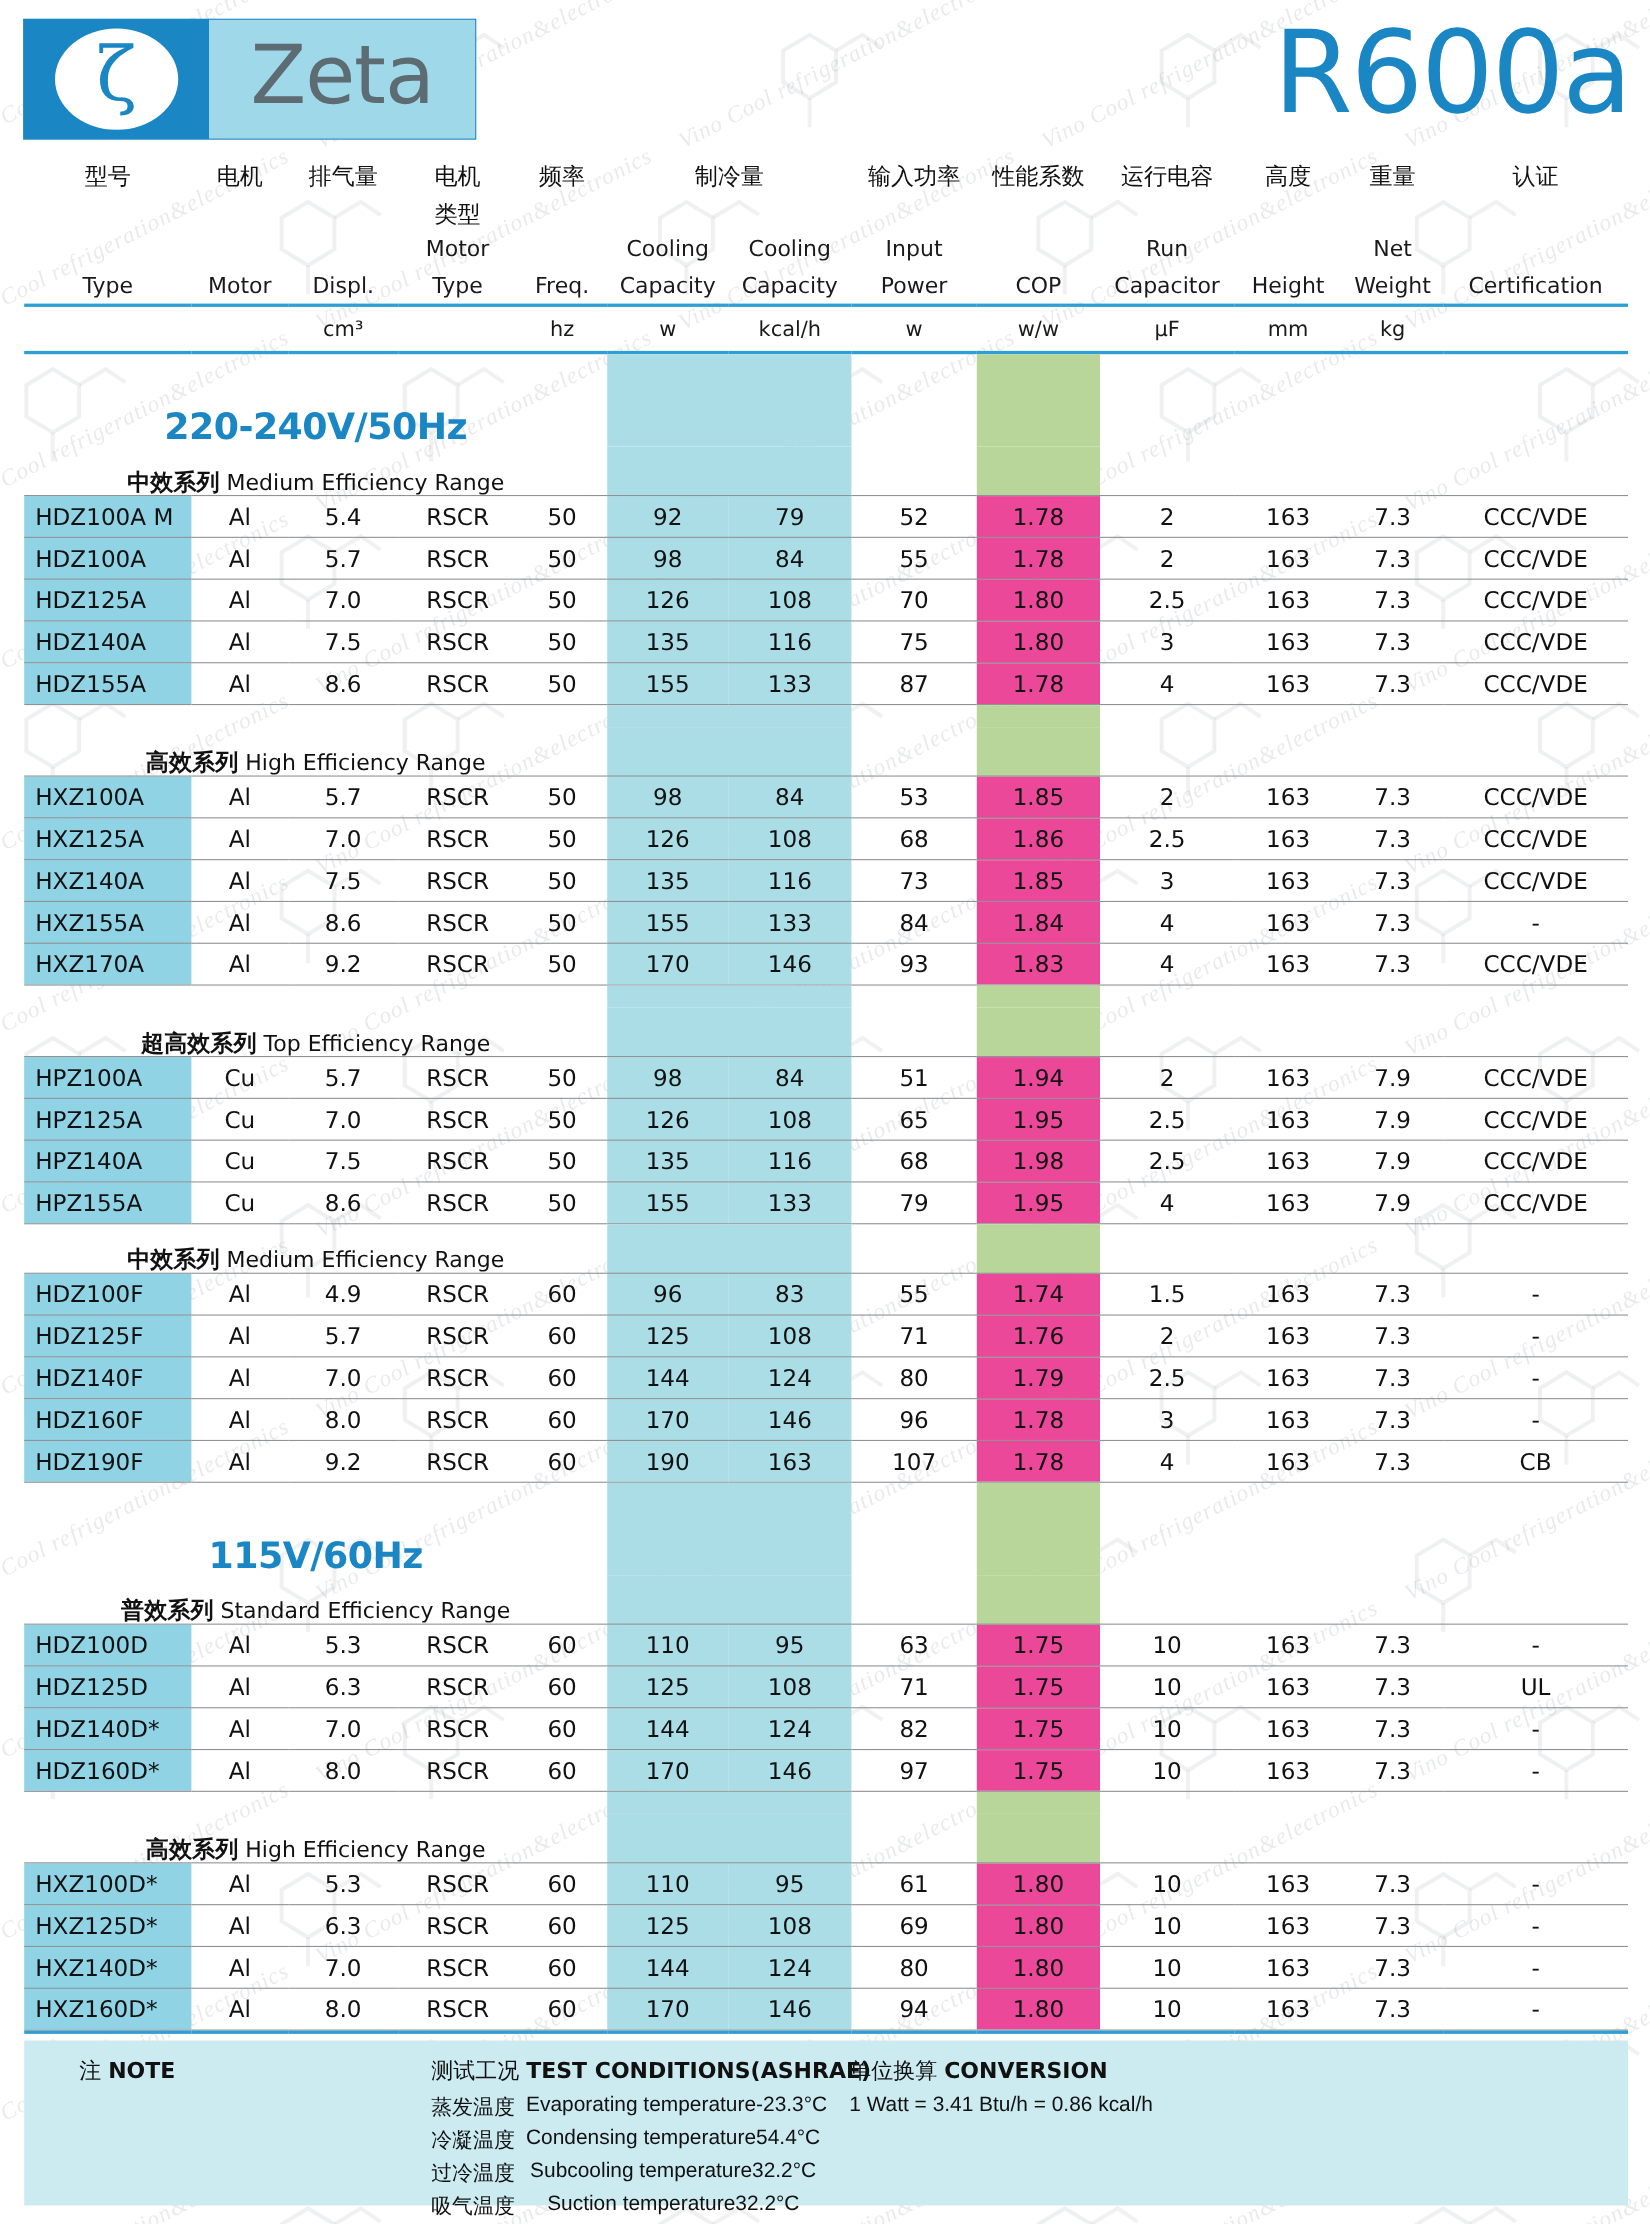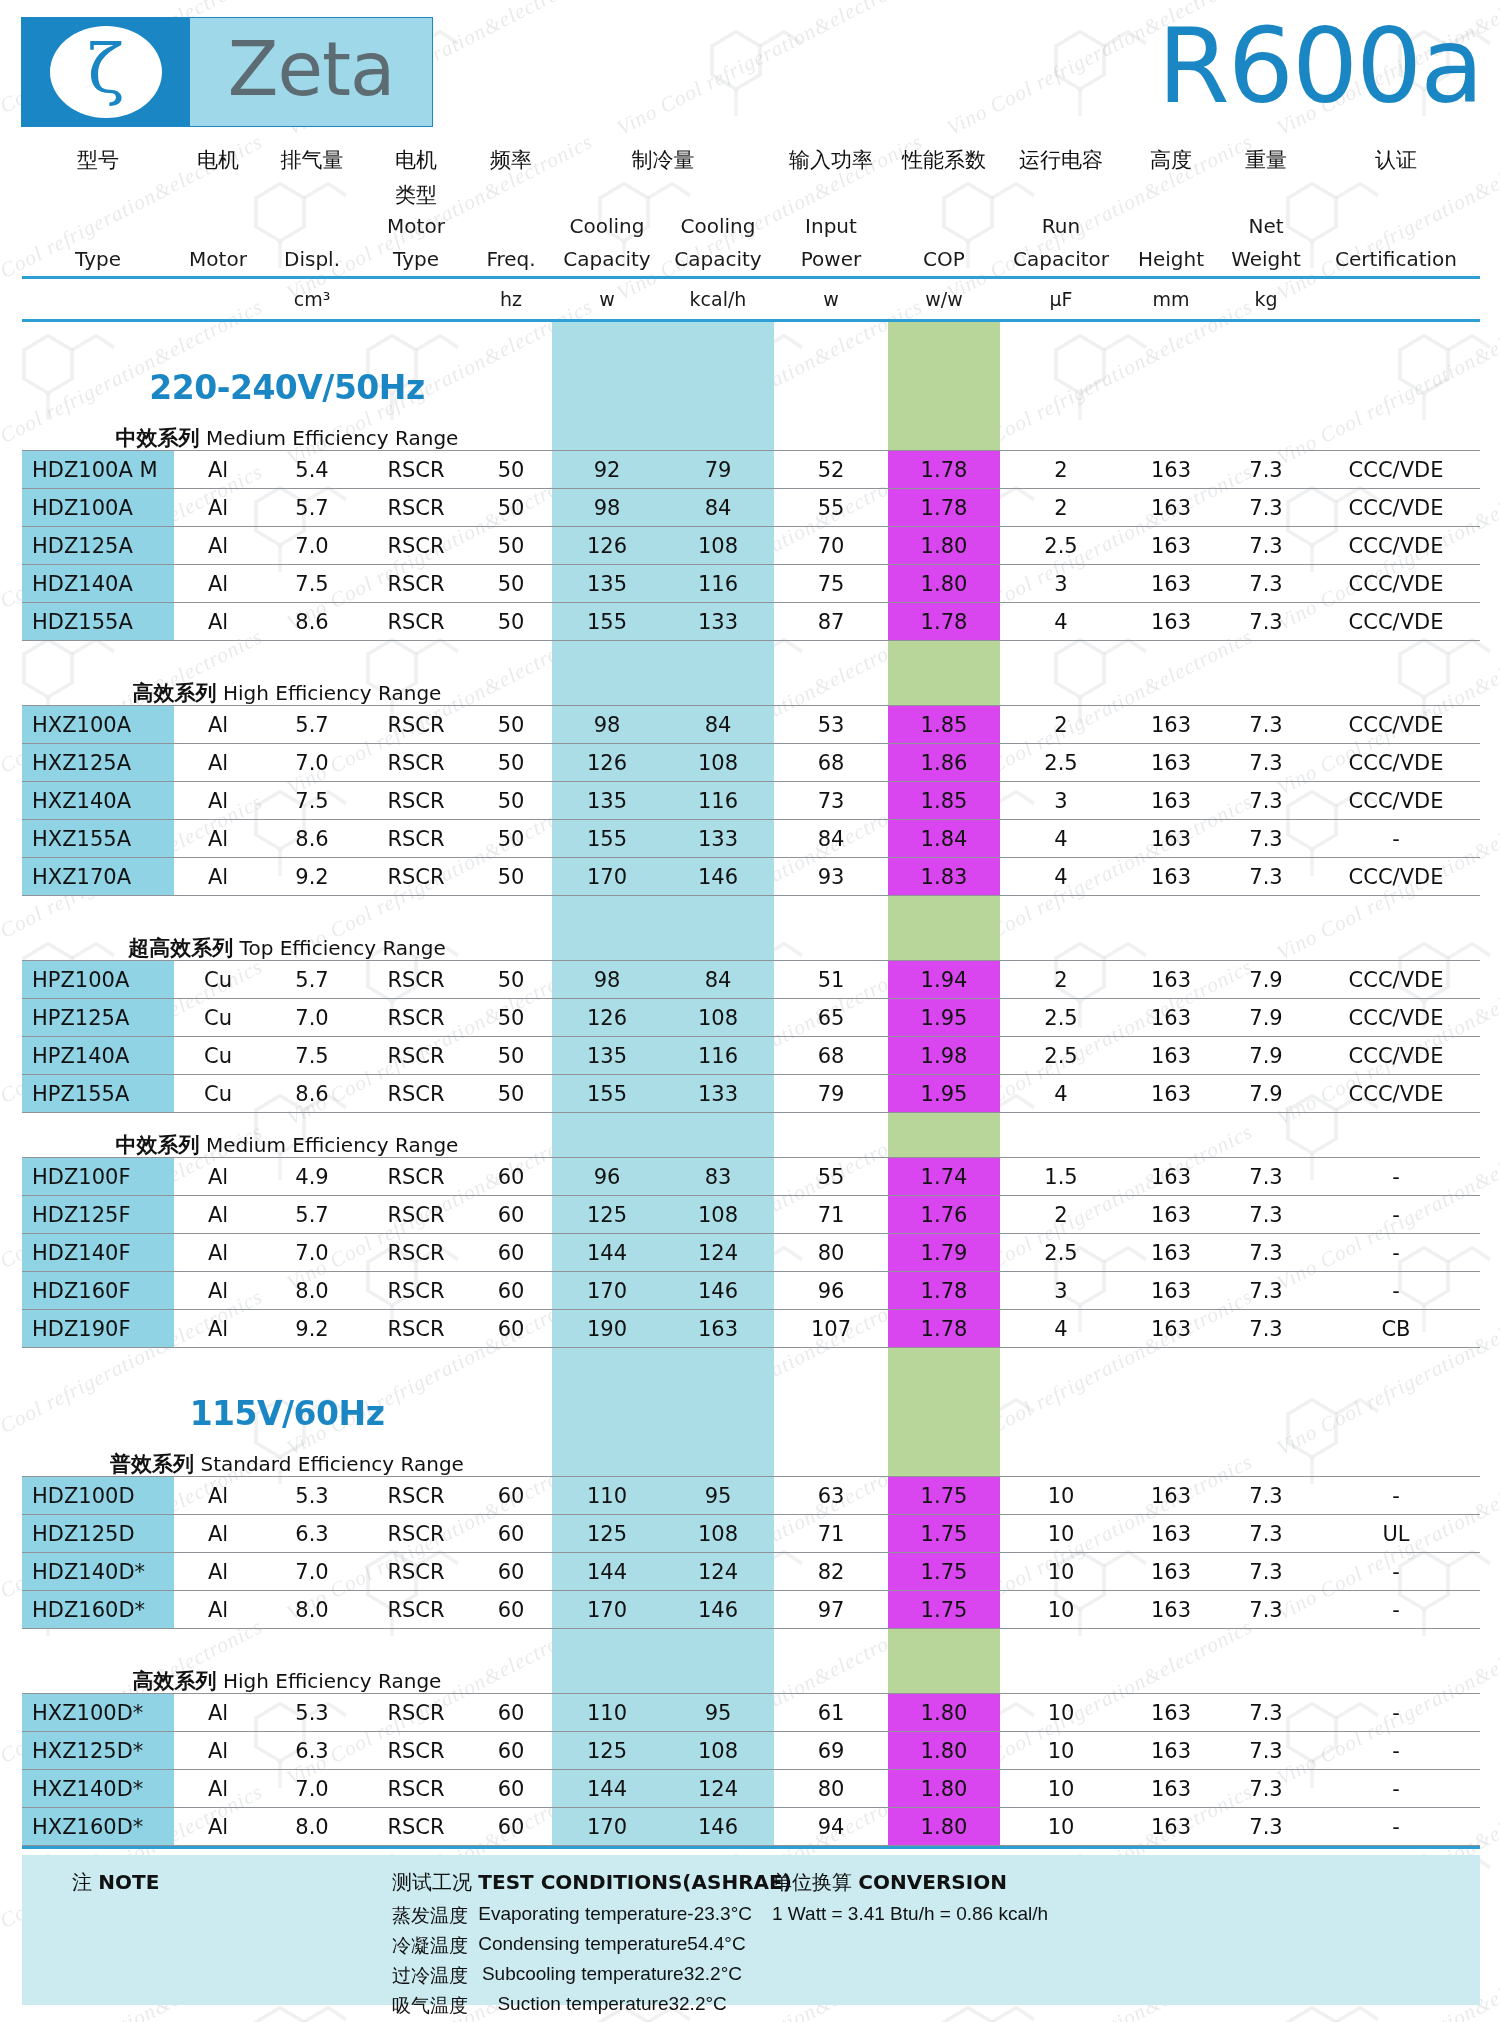--- a/index.html
+++ b/index.html
@@ -131,21 +131,21 @@
 
   tr.datarow td{
     font-size:21px;color:#111;height:37px;
     border-top:1px solid #8f9296;
   }
   tr.datarow td.model{
     text-align:left;padding-left:10px;
     background:#8fd3e4;
   }
   tr.datarow td.cool{background:#abdde6;}
-  tr.datarow td.cop{background:#d946ef;}
+  tr.datarow td.cop{background:#ec4899;}
 
   tr.gap td{height:20px;}
   tr.gap td.cool{background:#abdde6;}
   tr.gap td.cop{background:#b9d69a;}
 
   tr.sect td{height:84px;vertical-align:bottom;}
   tr.sect td.cool{background:#abdde6;}
   tr.sect td.cop{background:#b9d69a;}
 
   tr.subsect td{height:44px;vertical-align:bottom;}

